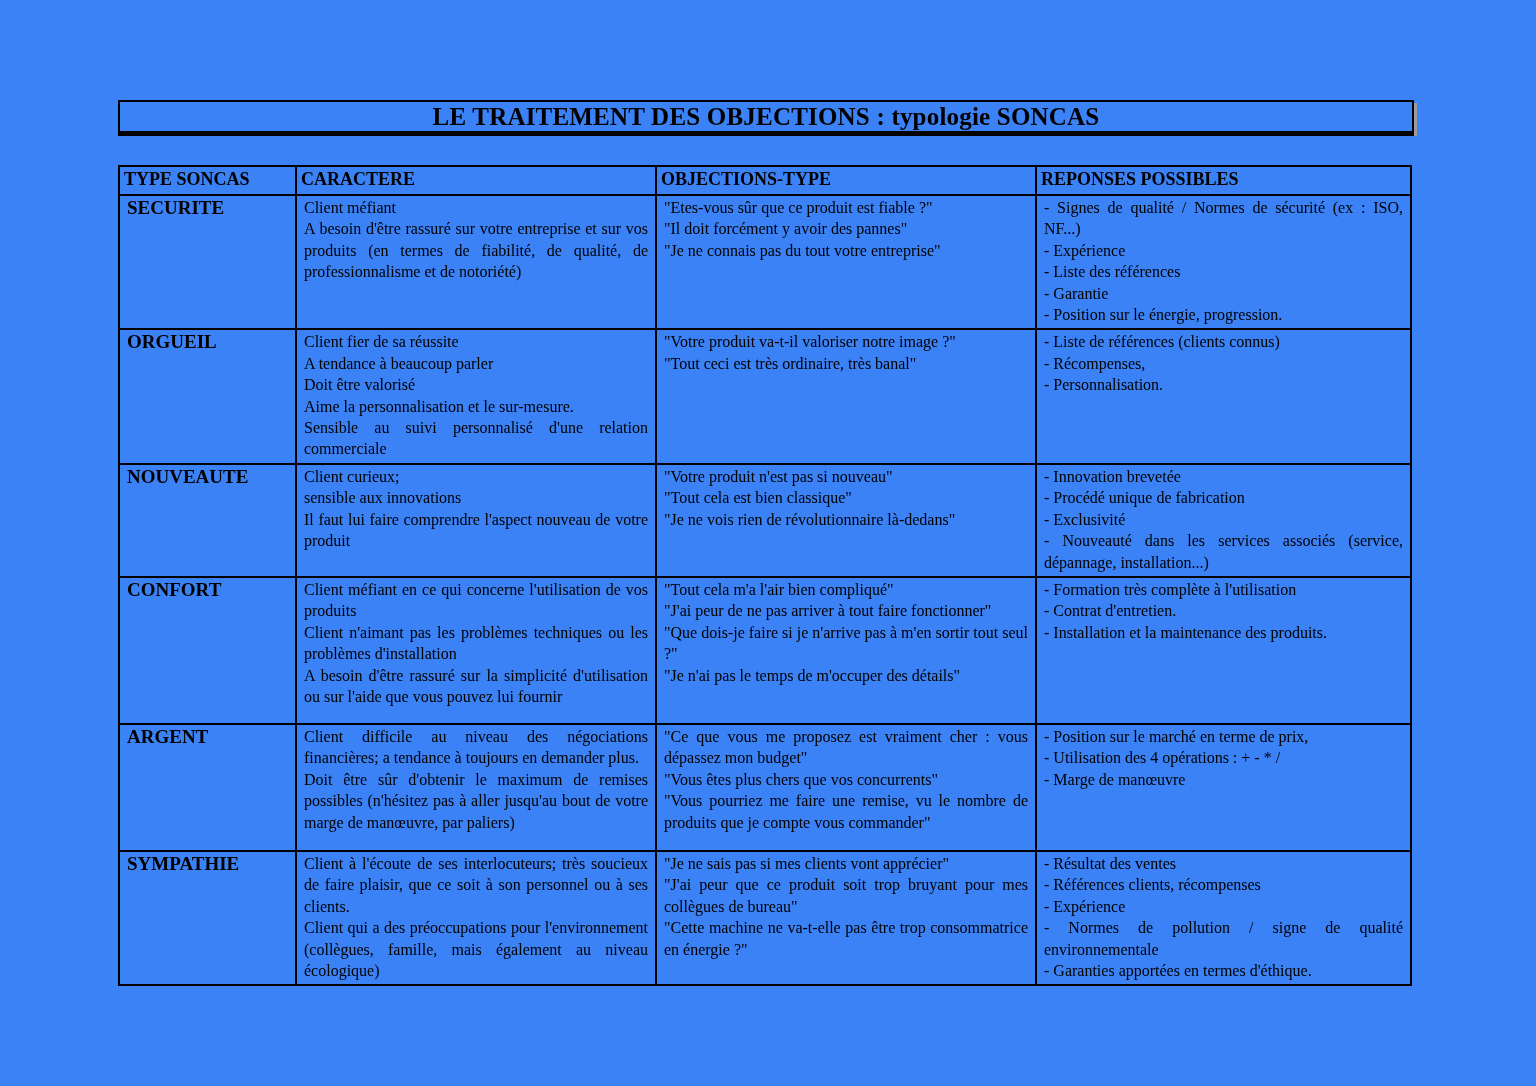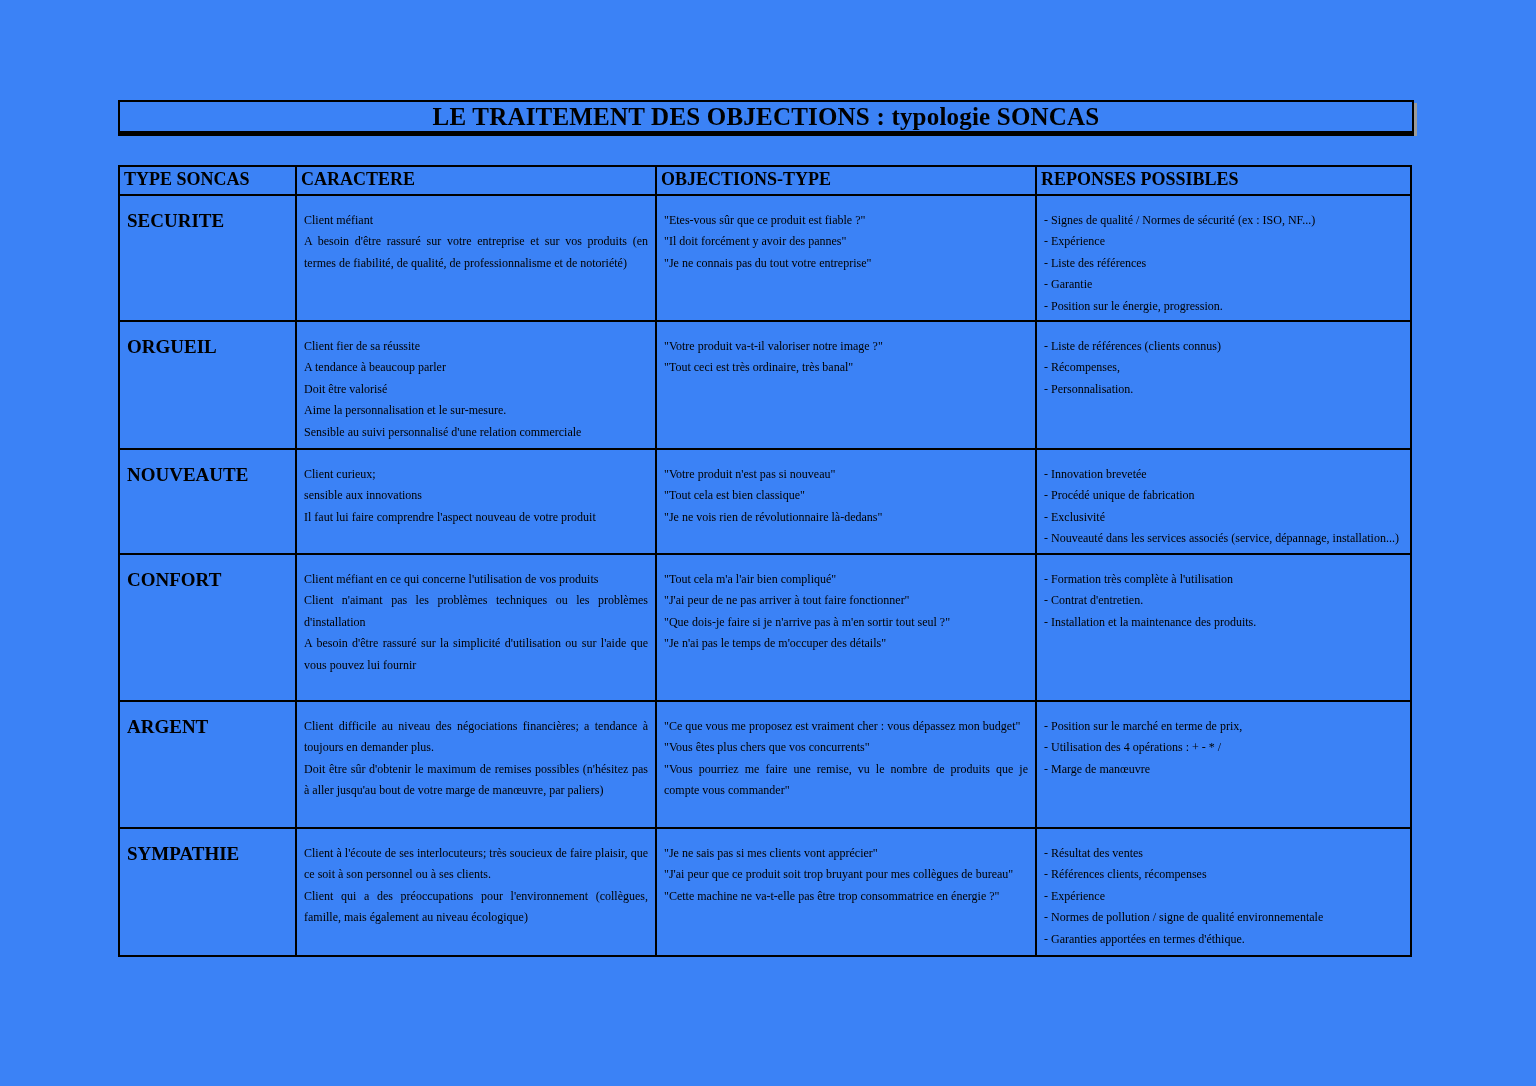--- a/index.html
+++ b/index.html
@@ -40,38 +40,38 @@
     left: 118px;
     top: 165px;
     width: 1292px;
     border-collapse: collapse;
     table-layout: fixed;
   }
   table.soncas th,
   table.soncas td {
     border: 2px solid #000;
     vertical-align: top;
-    padding: 14px 7px 3px 7px;
+    padding: 1px 7px 3px 7px;
     overflow: hidden;
   }
   table.soncas th {
     font-size: 18px;
     font-weight: bold;
     text-align: left;
     padding: 2px 4px;
     height: 23px;
   }
   td.type-cell {
     font-weight: bold;
     font-size: 19px;
     padding-top: 3px;
   }
   td.text-cell p {
     margin: 0;
-    font-size: 12px;
+    font-size: 16px;
     line-height: 21.4px;
     text-align: justify;
   }
   tr.row-securite  { height: 125px; }
   tr.row-orgueil   { height: 128px; }
   tr.row-nouveaute { height: 105px; }
   tr.row-confort   { height: 147px; }
   tr.row-argent    { height: 127px; }
   tr.row-sympathie { height: 128px; }
 </style>

